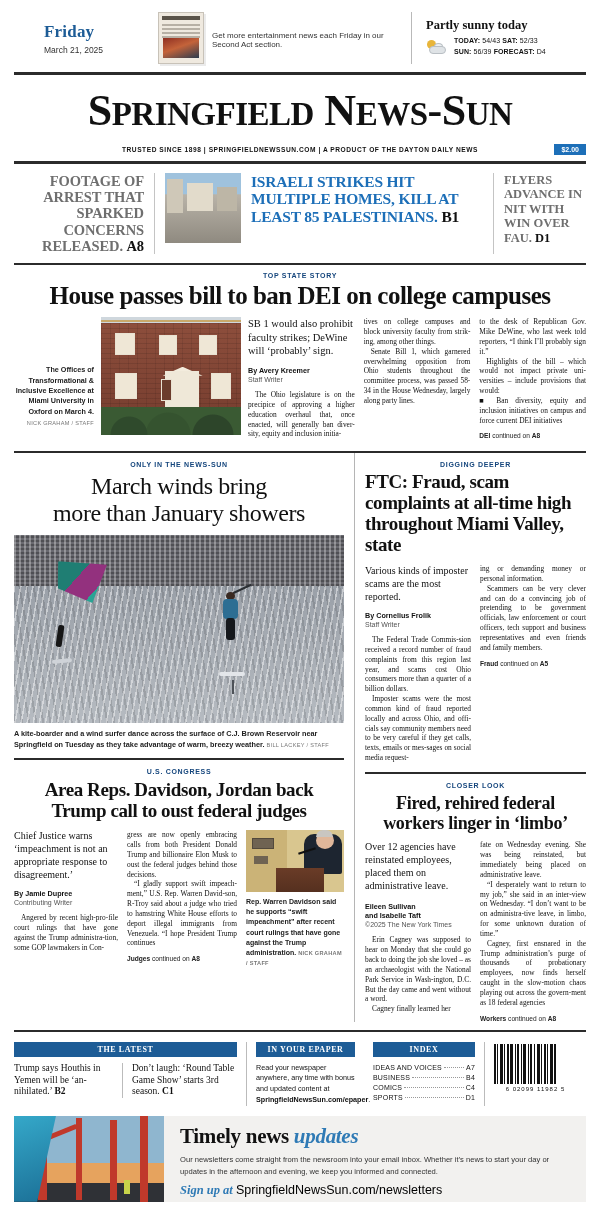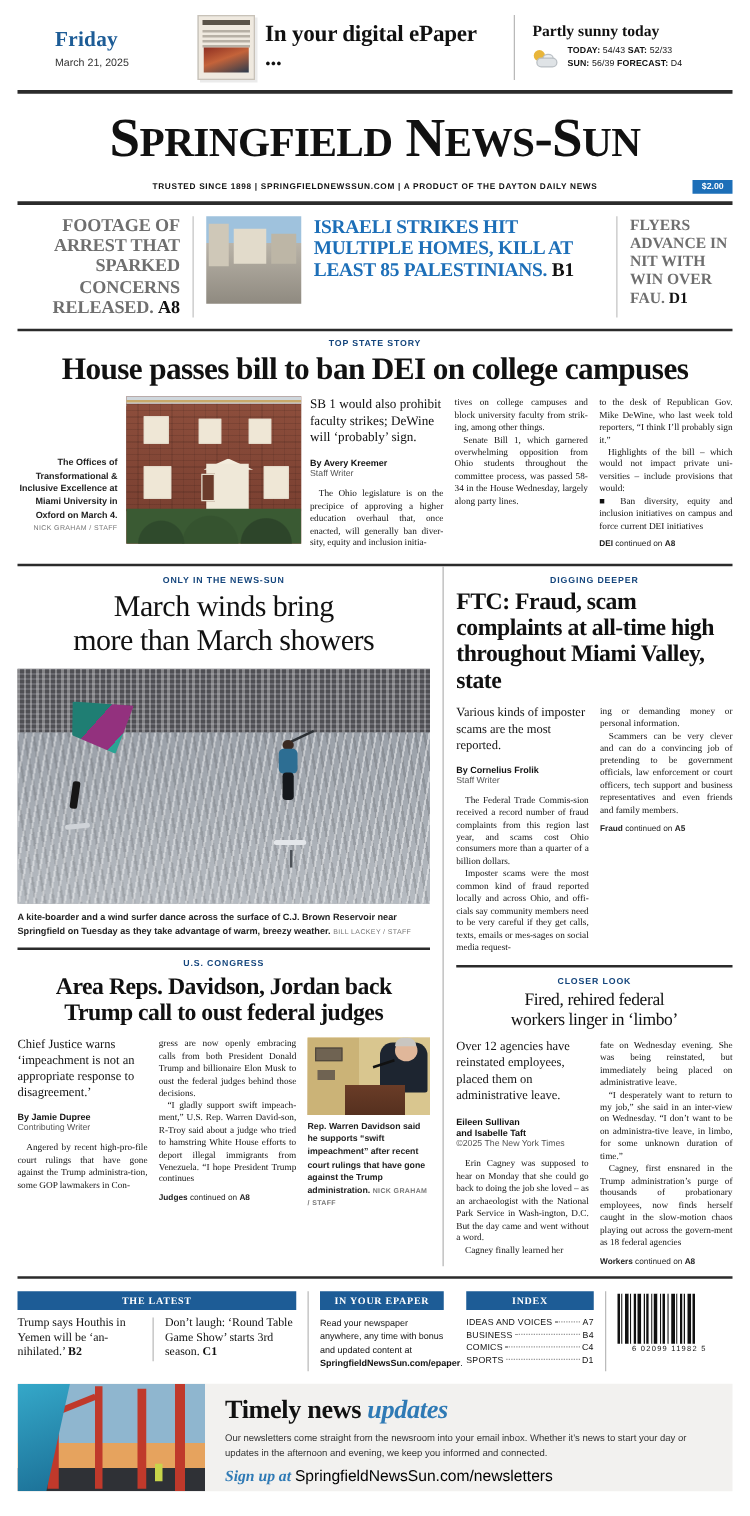--- a/index.html
+++ b/index.html
@@ -250,22 +250,22 @@
   .dav-cap { font-size:7px; line-height:1.45; font-weight:bold; color:#222; padding-top:5px; }
 
   
   .r-kicker { text-align:center; font-size:7px; font-weight:bold; letter-spacing:.7px;
      color:#14457c; padding: 8px 0 4px; }
   .ftc-hed { font-family:"Liberation Serif",serif; font-weight:bold; font-size:19px;
      line-height:1.1; letter-spacing:-.4px; padding-bottom:8px; }
   .two { display:flex; gap:9px; }
   .two > div { flex:1; }
   .r-deck { font-family:"Liberation Serif",serif; font-size:10px; line-height:1.3; }
-  .cl-hed { font-family:"Liberation Serif",serif; font-size:14px; line-height:1.12;
-     letter-spacing:-.3px; padding-bottom:7px; text-align:center; }
+  .cl-hed { font-family:"Liberation Serif",serif; font-size:18px; line-height:1.12;
+     letter-spacing:-.3px; padding-bottom:7px; text-align:center;font-weight:bold; }
 
   
   .botrow { display:flex; padding: 10px 14px 0 14px; gap:0; }
   .bb { padding: 0 9px; }
   .bb:first-child { padding-left:0; }
   .bhead {
     background:#1d5c96; color:#fff; text-align:center; font-weight:bold;
     font-size:8px; letter-spacing:.6px; padding:3px 0; font-family:"Liberation Serif",serif;
   }
   .latest-items { display:flex; gap:3px; padding-top:6px; }
@@ -323,21 +323,21 @@
     <div class="promo">
       <div class="promo-thumb">
         <div class="hd"></div>
         <div class="l" style="top:11px"></div>
           <div class="l" style="top:15px"></div>
         <div class="l" style="top:19px"></div>
           <div class="l" style="top:23px"></div>
         <div class="ph"></div>
       </div>
       <div class="promo-text">
-        <div class="t1">In your digital ePaper ...</div>
+        <div class="t2">Get more entertainment news each Friday in our Second Act section.</div>
       </div>
     </div>
 
     <div class="vdiv"></div>
 
     <div class="weather">
       <div class="wtitle">Partly sunny today</div>
       <div class="wrow">
         <div class="wicon">
           <div class="sun"></div>
@@ -450,21 +450,21 @@
   </div>
 
   <div class="hr-med" style="margin:6px 14px 0 14px;"></div>
 
   <div class="mid">
 
     <div class="mid-left">
       <div class="ctr-kicker">ONLY IN THE NEWS-SUN</div>
       <div class="feat-hed serif">
         <div>March winds bring</div>
-        <div>more than March showers</div>
+        <div>more than January showers</div>
       </div>
 
       <div class="feat-photo">
         <div class="shore"></div>
         <div class="water"></div>
         <div class="kite"></div>
         <div class="kite-rider"></div>
         <div class="kite-board"></div>
         <div class="surfer-bar"></div>
         <div class="surfer">

